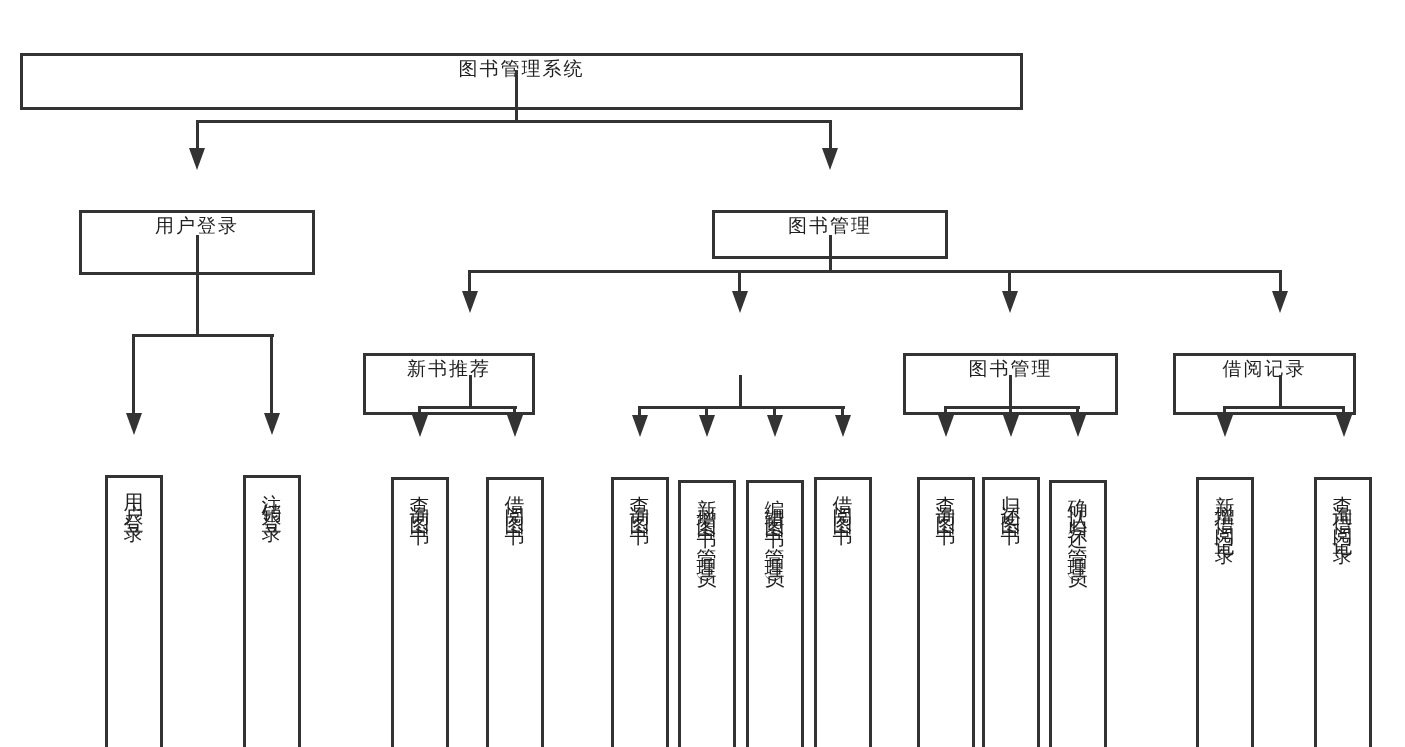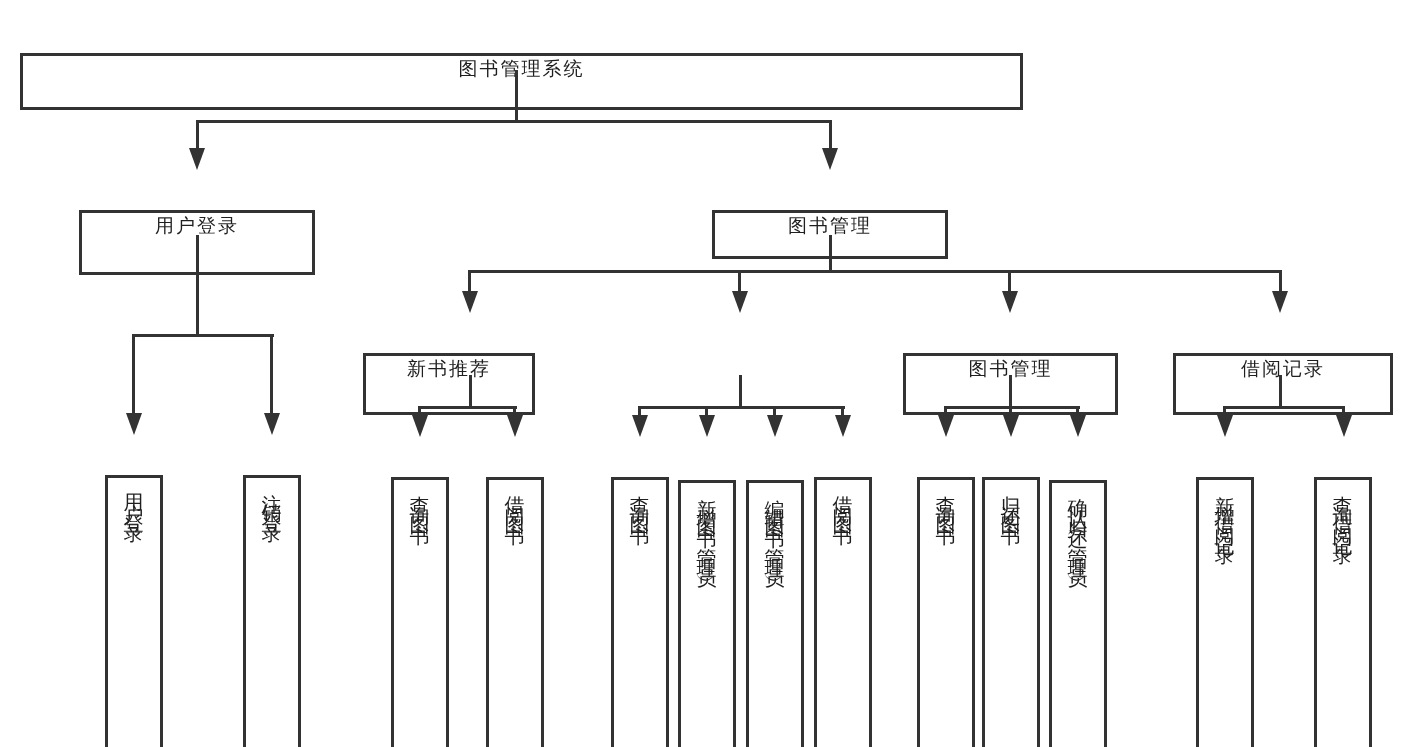--- a/index.html
+++ b/index.html
@@ -109,21 +109,21 @@
   <div class="arrow" style="left:740px; top:291px;"></div>
   <div class="arrow" style="left:1010px; top:291px;"></div>
   <div class="arrow" style="left:1280px; top:291px;"></div>
 
   <div class="box" style="left:363px; top:313px; width:172px; height:62px;">
     <span class="label">新书推荐</span>
   </div>
   <div class="box" style="left:903px; top:313px; width:215px; height:62px;">
     <span class="label">图书管理</span>
   </div>
-  <div class="box" style="left:1173px; top:313px; width:220px; height:62px;">
+  <div class="box" style="left:1173px; top:313px; width:183px; height:62px;">
     <span class="label">借阅记录</span>
   </div>
 
   <div class="vline" style="left:469px; top:375px; height:34px;"></div>
   <div class="hline" style="left:418px; top:406px; width:99px;"></div>
   <div class="vline" style="left:418px; top:406px; height:11px;"></div>
   <div class="vline" style="left:513px; top:406px; height:11px;"></div>
   <div class="arrow" style="left:420px; top:415px;"></div>
   <div class="arrow" style="left:515px; top:415px;"></div>
 

